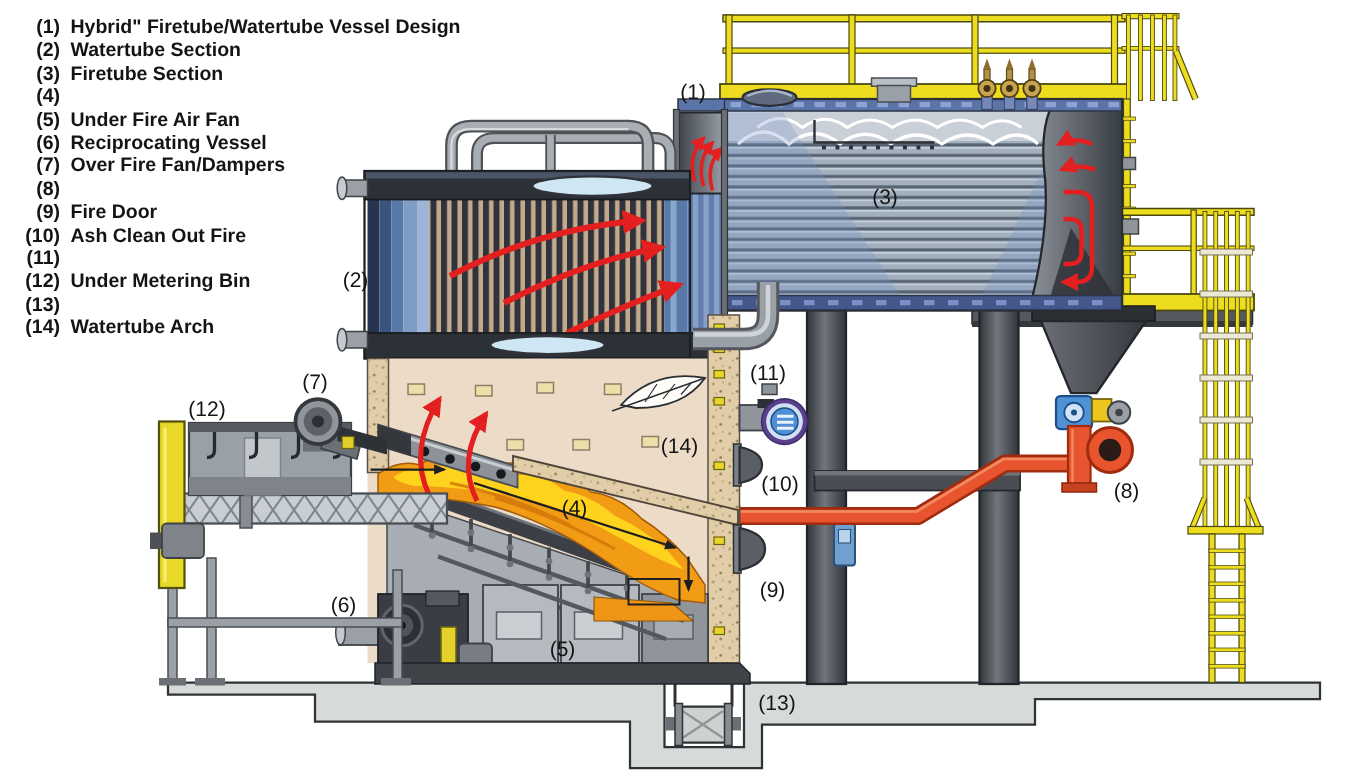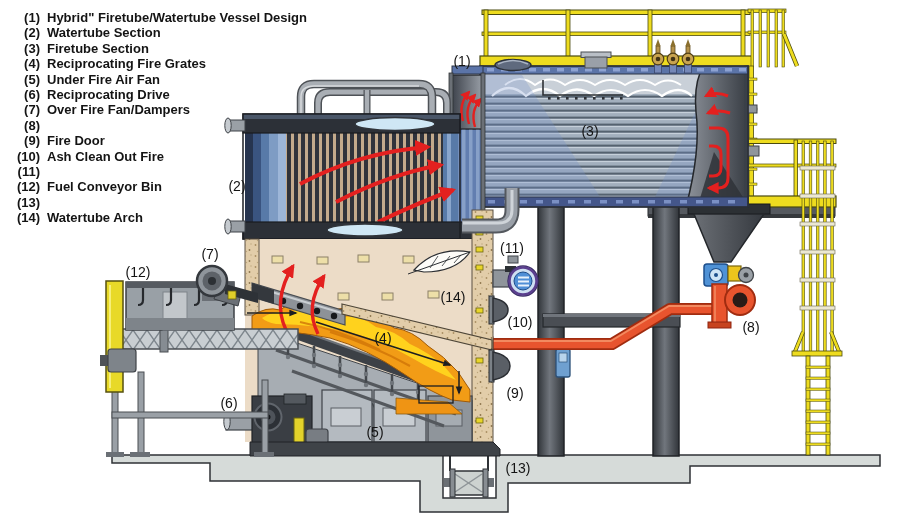--- a/index.html
+++ b/index.html
@@ -25,29 +25,28 @@
     <div class="lrow">
         <span class="lnum">(2)</span>
         <span class="llab">Watertube Section</span>
       </div>
     <div class="lrow">
         <span class="lnum">(3)</span>
         <span class="llab">Firetube Section</span>
       </div>
     <div class="lrow">
         <span class="lnum">(4)</span>
-        <span class="llab">Reciprocating Fire Grates</span>
       </div>
     <div class="lrow">
         <span class="lnum">(5)</span>
         <span class="llab">Under Fire Air Fan</span>
       </div>
     <div class="lrow">
         <span class="lnum">(6)</span>
-        <span class="llab">Reciprocating Drive</span>
+        <span class="llab">Reciprocating Vessel</span>
       </div>
     <div class="lrow">
         <span class="lnum">(7)</span>
         <span class="llab">Over Fire Fan/Dampers</span>
       </div>
     <div class="lrow">
         <span class="lnum">(8)</span>
       </div>
     <div class="lrow">
         <span class="lnum">(9)</span>
@@ -55,21 +54,21 @@
       </div>
     <div class="lrow">
         <span class="lnum">(10)</span>
         <span class="llab">Ash Clean Out Fire</span>
       </div>
     <div class="lrow">
         <span class="lnum">(11)</span>
       </div>
     <div class="lrow">
         <span class="lnum">(12)</span>
-        <span class="llab">Fuel Conveyor Bin</span>
+        <span class="llab">Under Metering Bin</span>
       </div>
     <div class="lrow">
         <span class="lnum">(13)</span>
       </div>
     <div class="lrow">
         <span class="lnum">(14)</span>
         <span class="llab">Watertube Arch</span>
       </div>
   </div>
 

